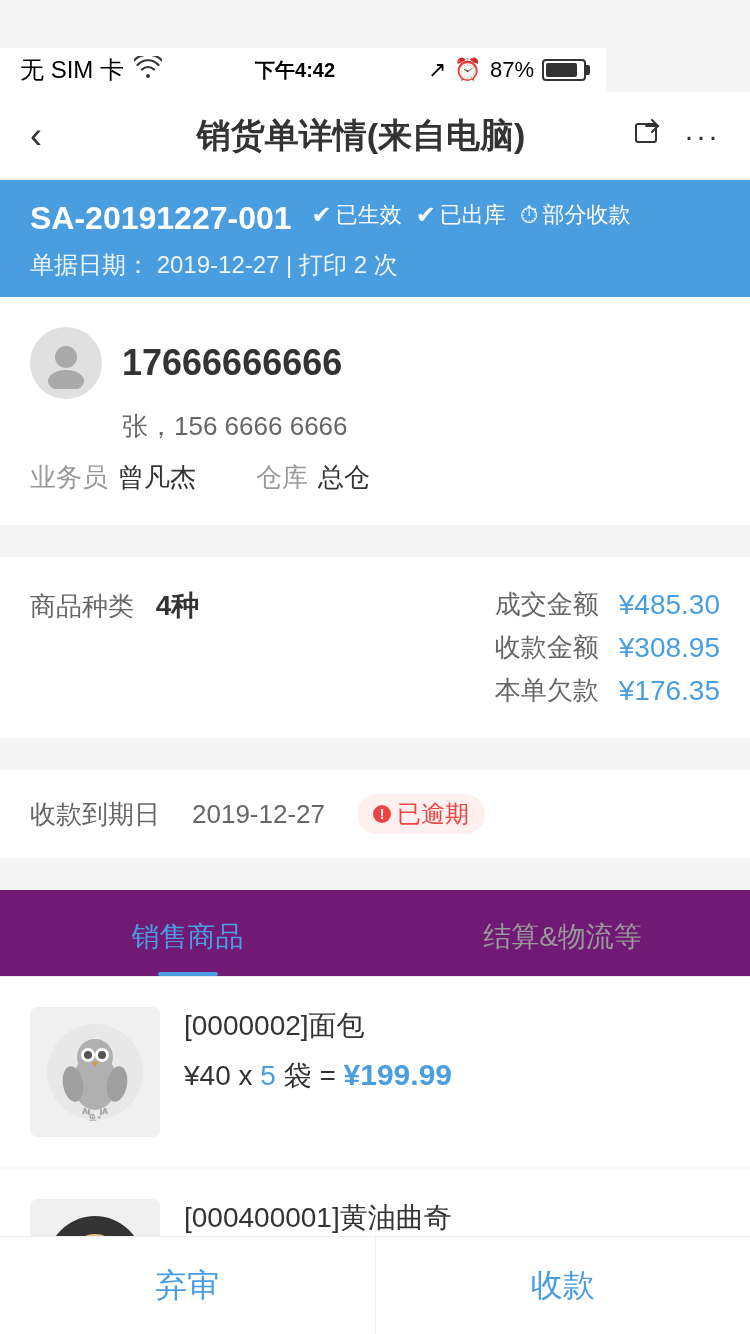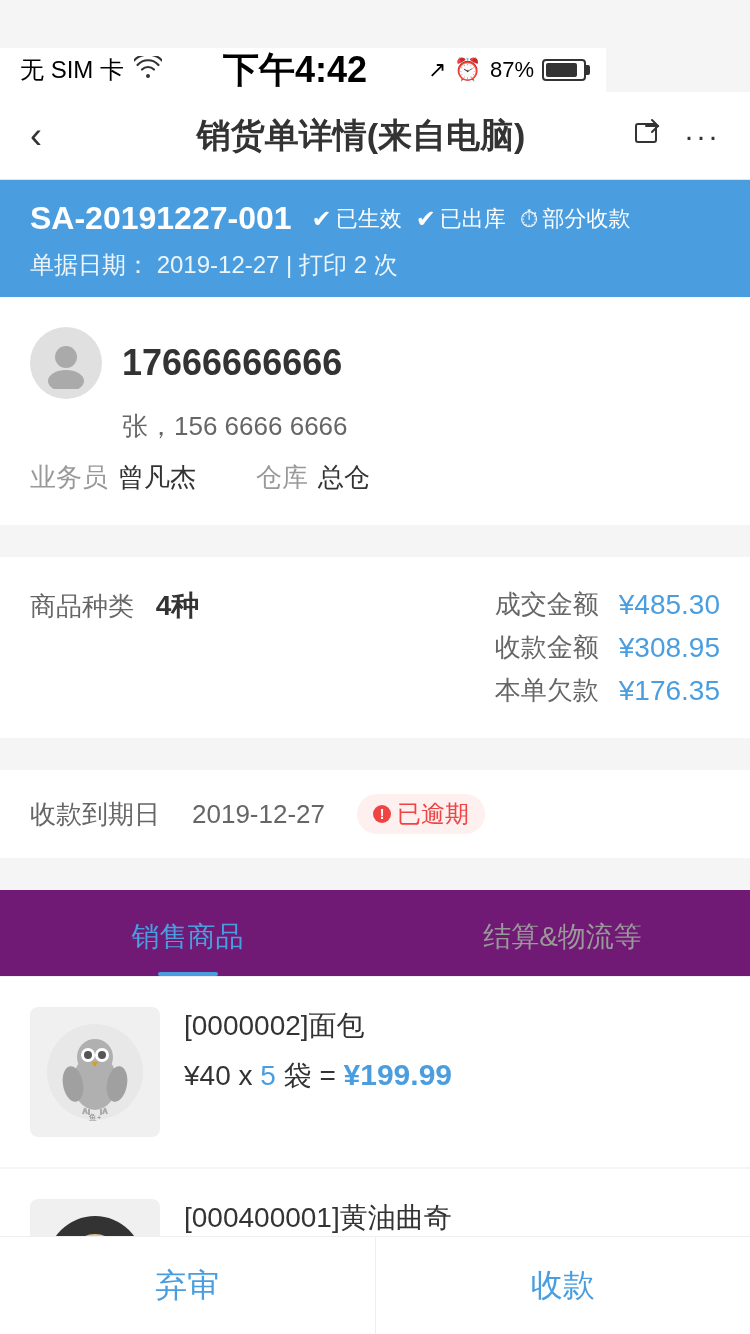--- a/index.html
+++ b/index.html
@@ -61,21 +61,21 @@
     .nav-right { display: flex; align-items: center; gap: 20px; }
 
     
     .header-banner {
       background: #4a9ee0;
       padding: 20px 30px 16px;
       color: #fff;
     }
     .header-order-row {
       display: flex;
-      align-items: center;
+      align-items: flex-start;
       gap: 20px;
       margin-bottom: 12px;
     }
     .order-number {
       font-size: 32px;
       font-weight: bold;
       color: #fff;
     }
     .status-badges { display: flex; gap: 14px; align-items: center; }
     .badge {
@@ -282,21 +282,21 @@
     <span>无 SIM 卡</span>
     <span>
       <svg width="28" height="22" viewBox="0 0 28 22" fill="none">
         <path d="M14 18a2 2 0 110 4 2 2 0 010-4z" fill="#333"></path>
         <path d="M8 13.5a8.5 8.5 0 0112 0" stroke="#333" stroke-width="2.2" stroke-linecap="round" fill="none"></path>
         <path d="M3.5 9a14 14 0 0121 0" stroke="#333" stroke-width="2.2" stroke-linecap="round" fill="none"></path>
         <path d="M0 4.5a19.5 19.5 0 0128 0" stroke="#333" stroke-width="2.2" stroke-linecap="round" fill="none"></path>
       </svg>
     </span>
   </div>
-  <div style="font-size:36px;font-weight:600;">下午4:42</div>
+  <div style="font-size:20px;font-weight:600;">下午4:42</div>
   <div class="status-right">
     <span style="font-size:22px;">↗</span>
     <span style="font-size:22px;">⏰</span>
     <span>87%</span>
     <div class="battery-icon">
       <div class="battery-fill"></div>
       <div class="battery-tip"></div>
     </div>
   </div>
 </div>

